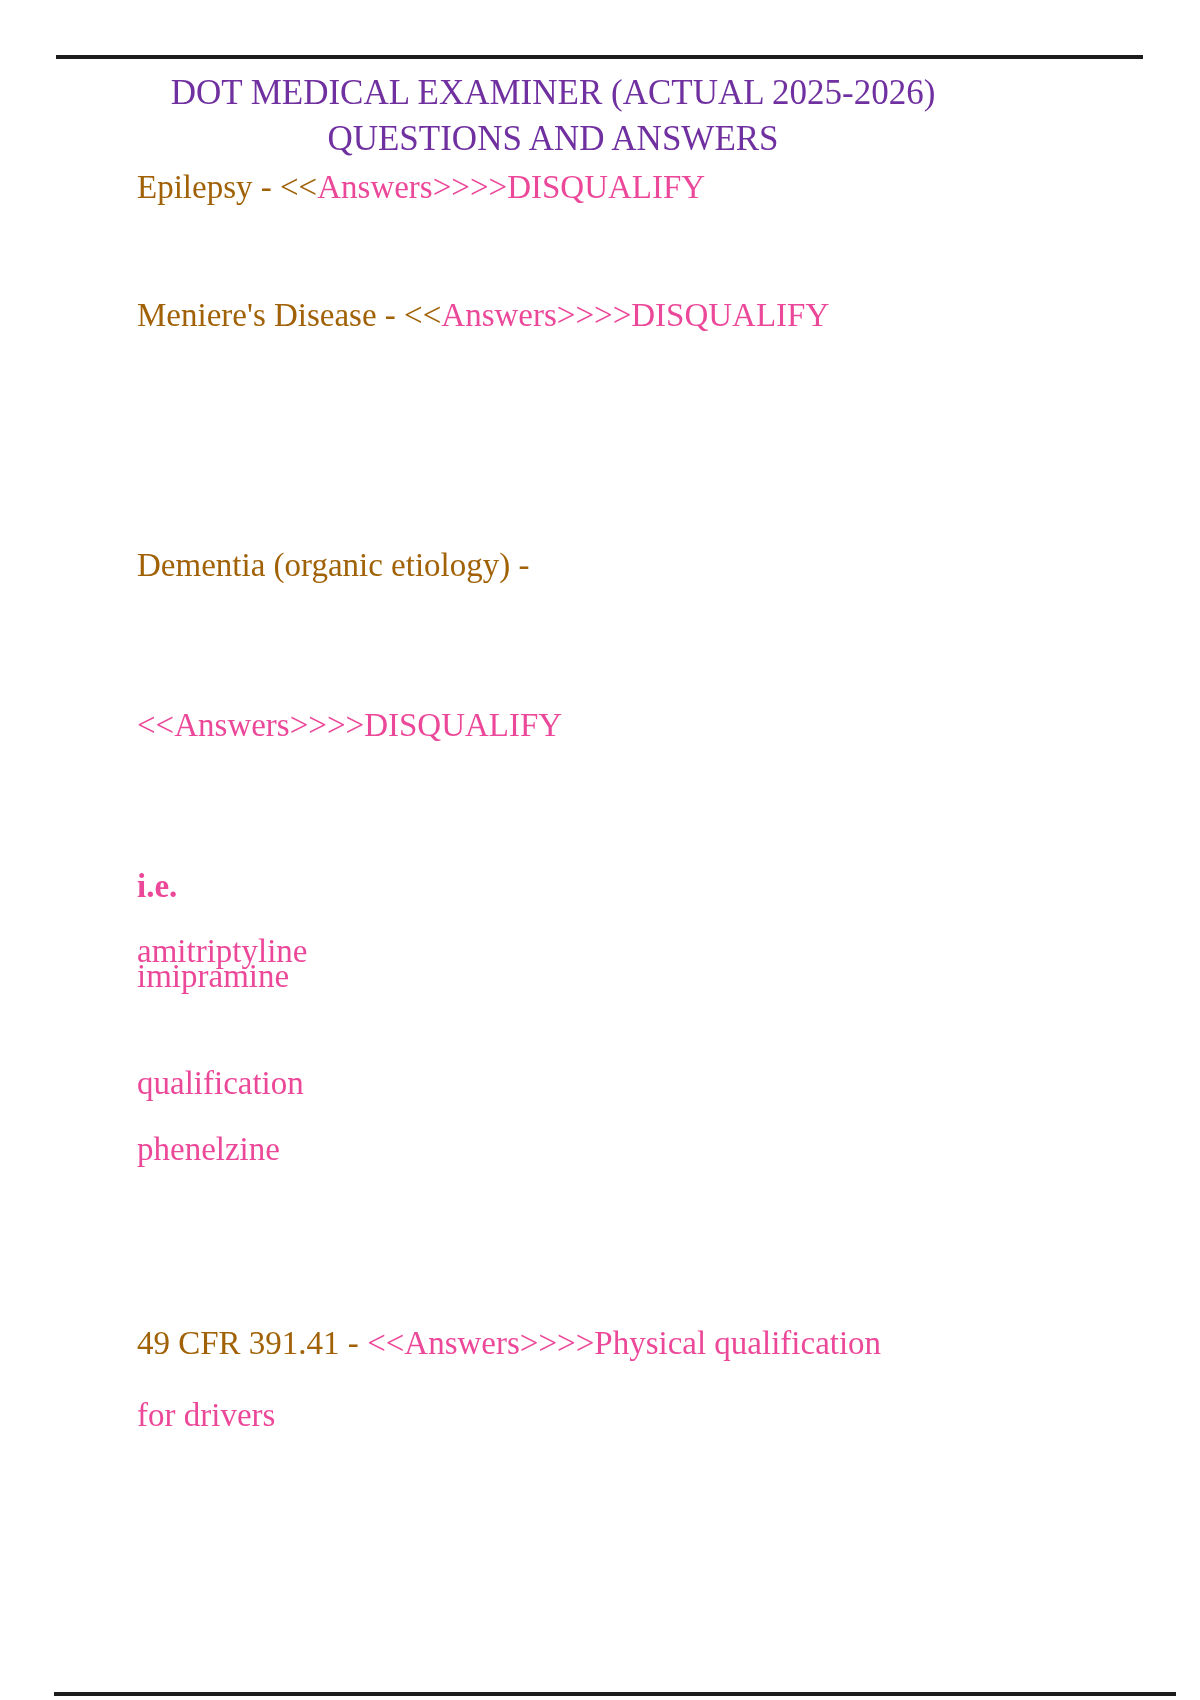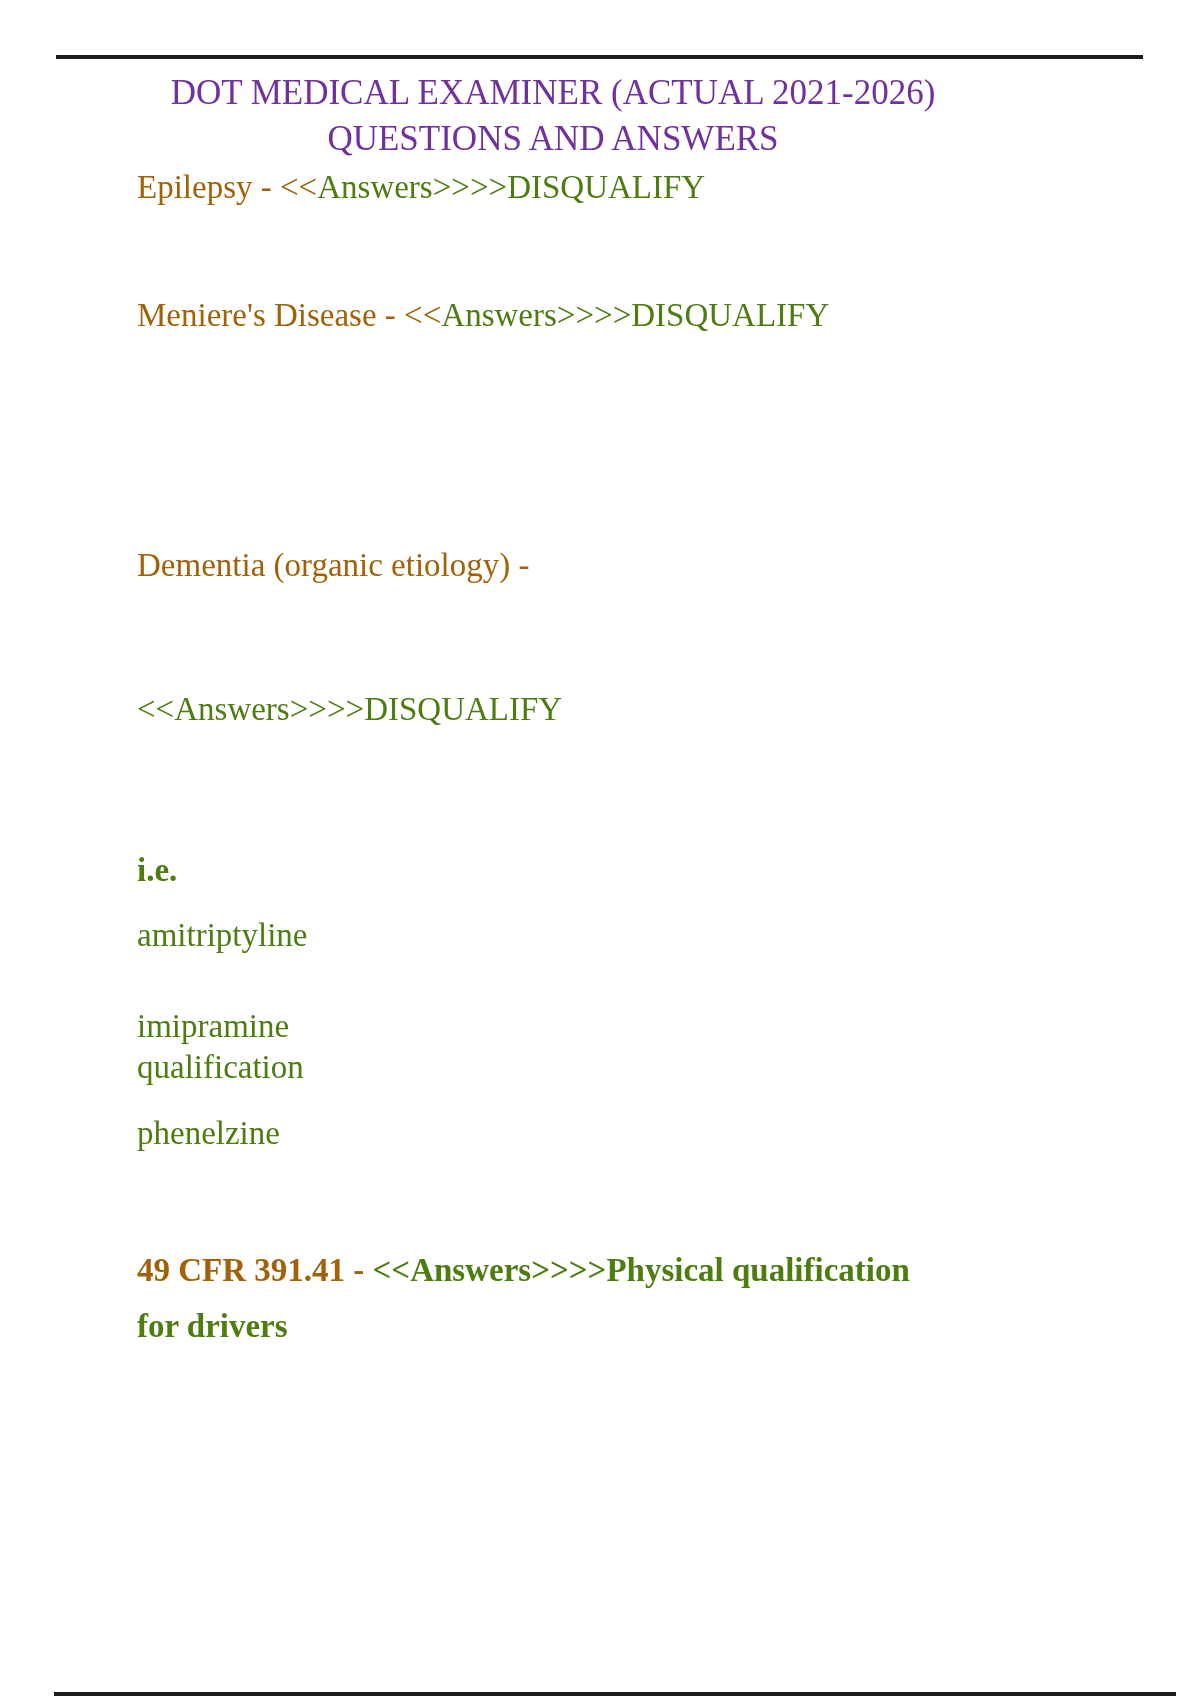--- a/index.html
+++ b/index.html
@@ -37,42 +37,42 @@
   .para {
     position: absolute;
     left: 137px;
     width: 960px;
     font-size: 33px;
     line-height: 48px;
     color: #111111;
     white-space: pre-wrap;
   }
   .q { color: #a16207; }
-  .a { color: #4d7c0f; }
+  .a { color: #ec4899; margin-top: 16px; }
 
   .p-q1  { top: 163px; }
   .p-q2  { top: 291px; }
   .p-q3  { top: 445px; line-height: 48px; }
   .p-q4  { top: 612px; line-height: 50px; }
   .p-ie  { top: 846px; font-weight: bold; }
   .p-m1  { top: 911px; font-family: Liberation Serif, serif; }
-  .p-m2  { top: 1002px; }
+  .p-m2  { top: 936px; }
   .p-m3  { top: 1043px; }
   .p-m4  { top: 1109px; font-family: Liberation Serif, serif; }
-  .p-cfr { top: 1242px; line-height: 56px; font-weight: bold; }
+  .p-cfr { top: 1315px; line-height: 56px; }
 </style>
 </head>
 <body>
 
 <div class="page">
 
   <div class="rule rule-top"></div>
 
   <div class="title">
-    <div>DOT MEDICAL EXAMINER (ACTUAL 2021-2026)</div>
+    <div>DOT MEDICAL EXAMINER (ACTUAL 2025-2026)</div>
     <div>QUESTIONS AND ANSWERS</div>
   </div>
 
   <div class="para p-q1"><span class="q">Epilepsy - &lt;&lt;</span><span class="a">Answers&gt;&gt;&gt;&gt;DISQUALIFY</span></div>
 
   <div class="para p-q2"><span class="q">Meniere's Disease - &lt;&lt;</span><span class="a">Answers&gt;&gt;&gt;&gt;DISQUALIFY</span></div>
 
   <div class="para p-q3">
     <div class="q">Dementia (organic etiology) - </div>
     <div class="a">&lt;&lt;Answers&gt;&gt;&gt;&gt;DISQUALIFY</div>

